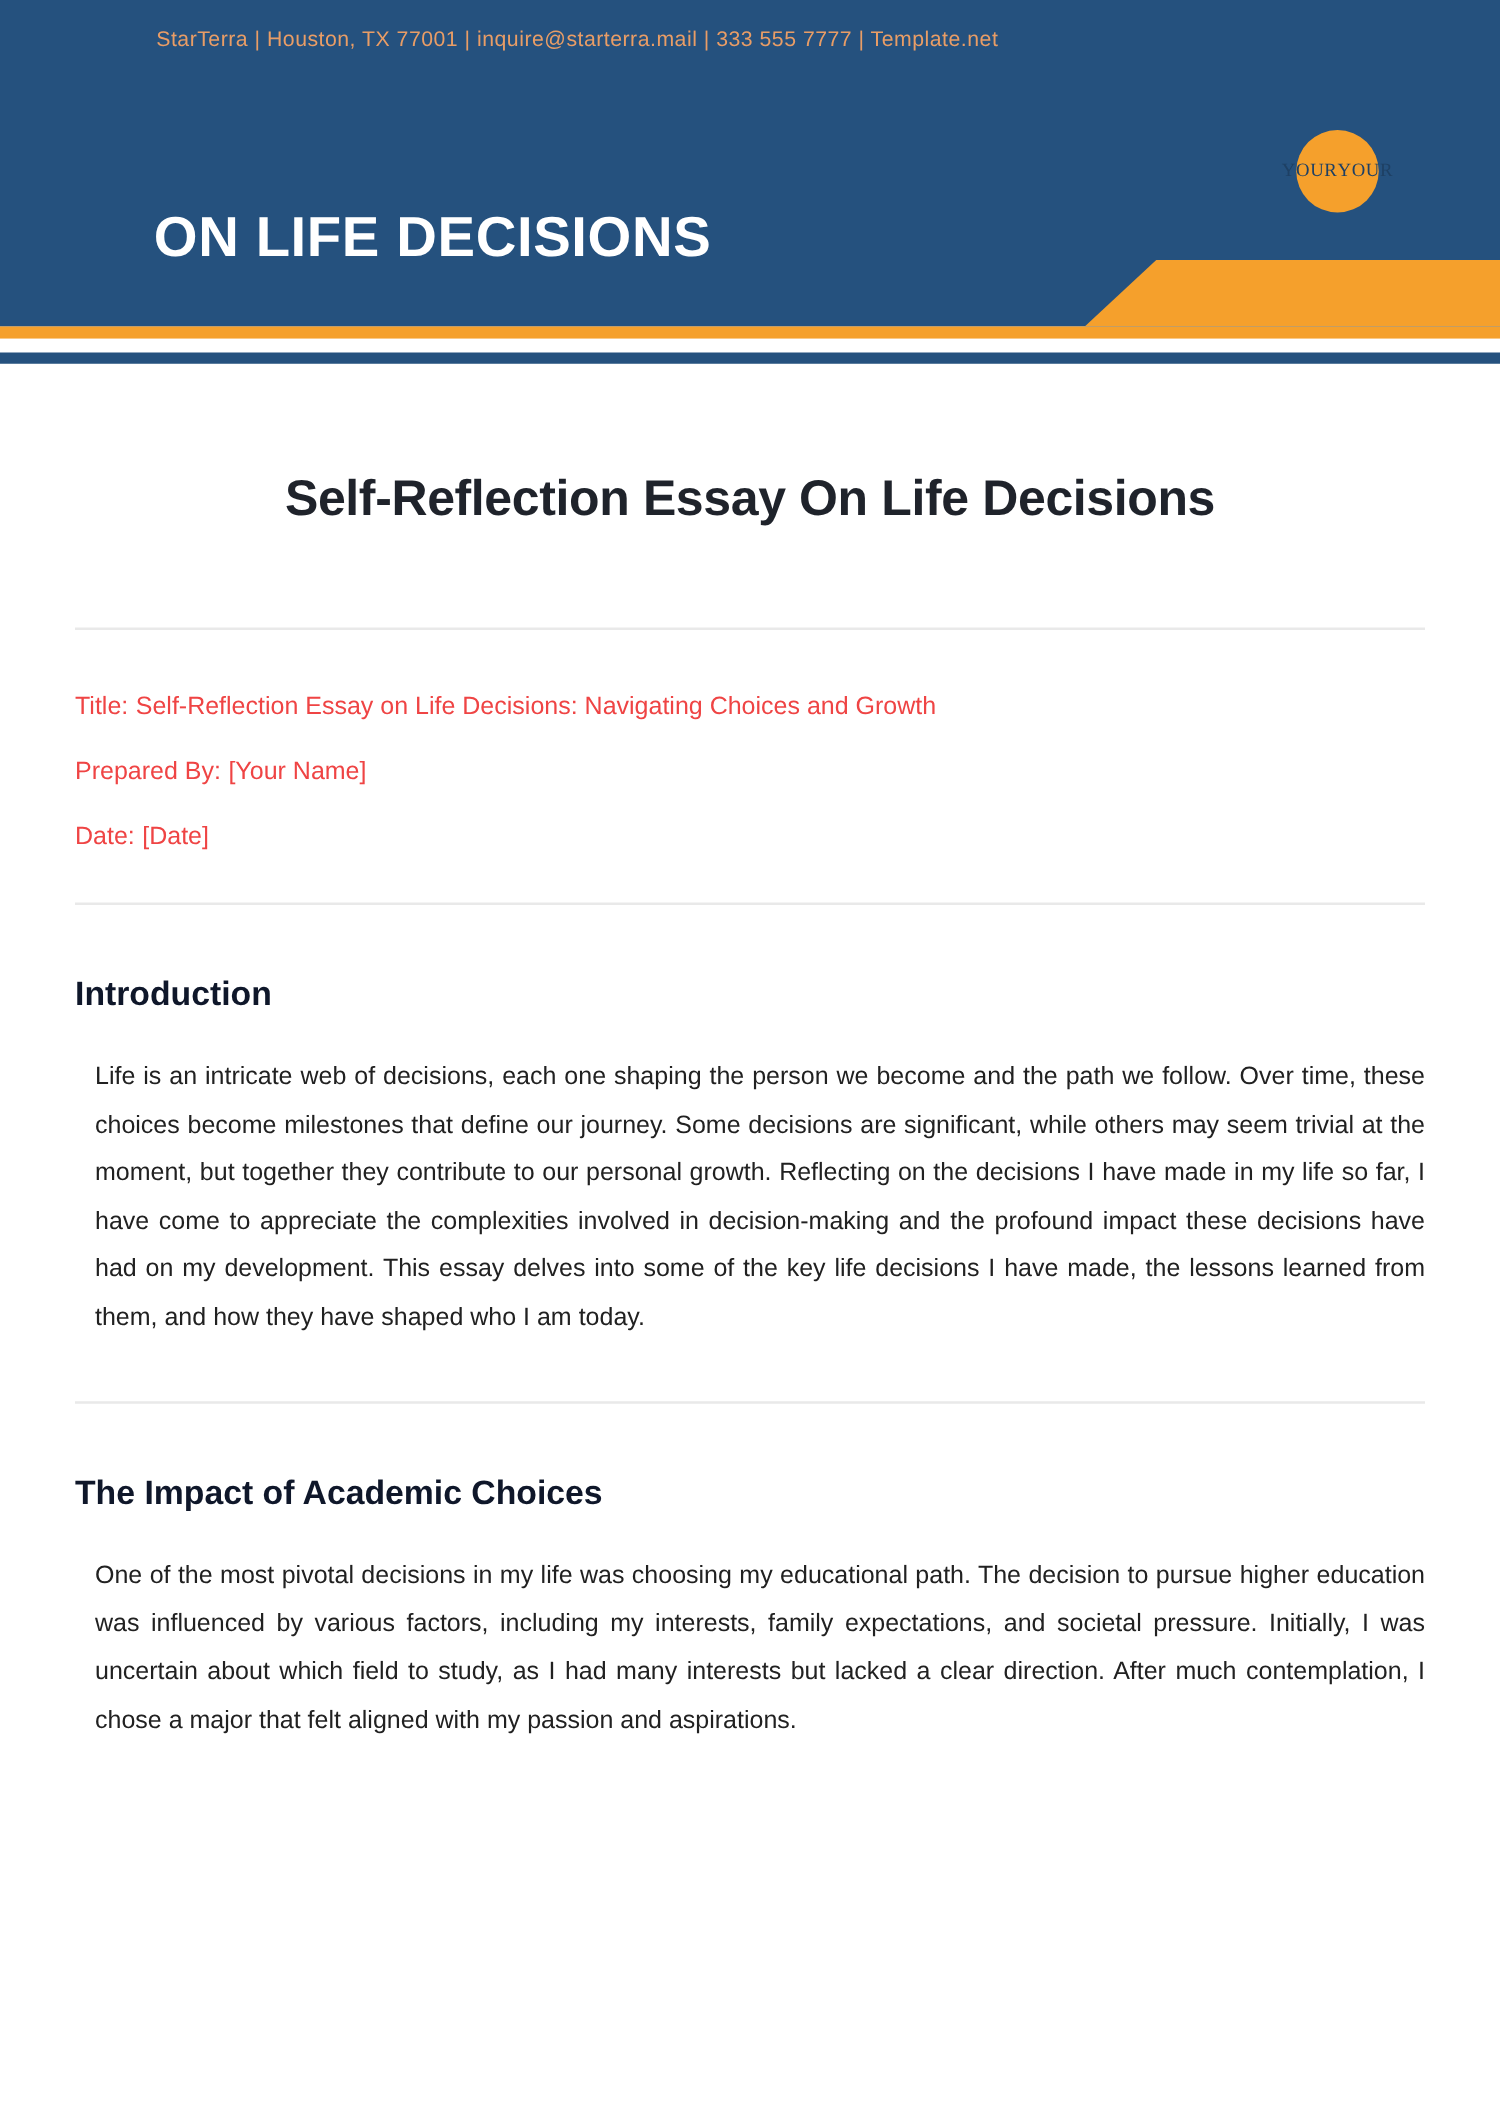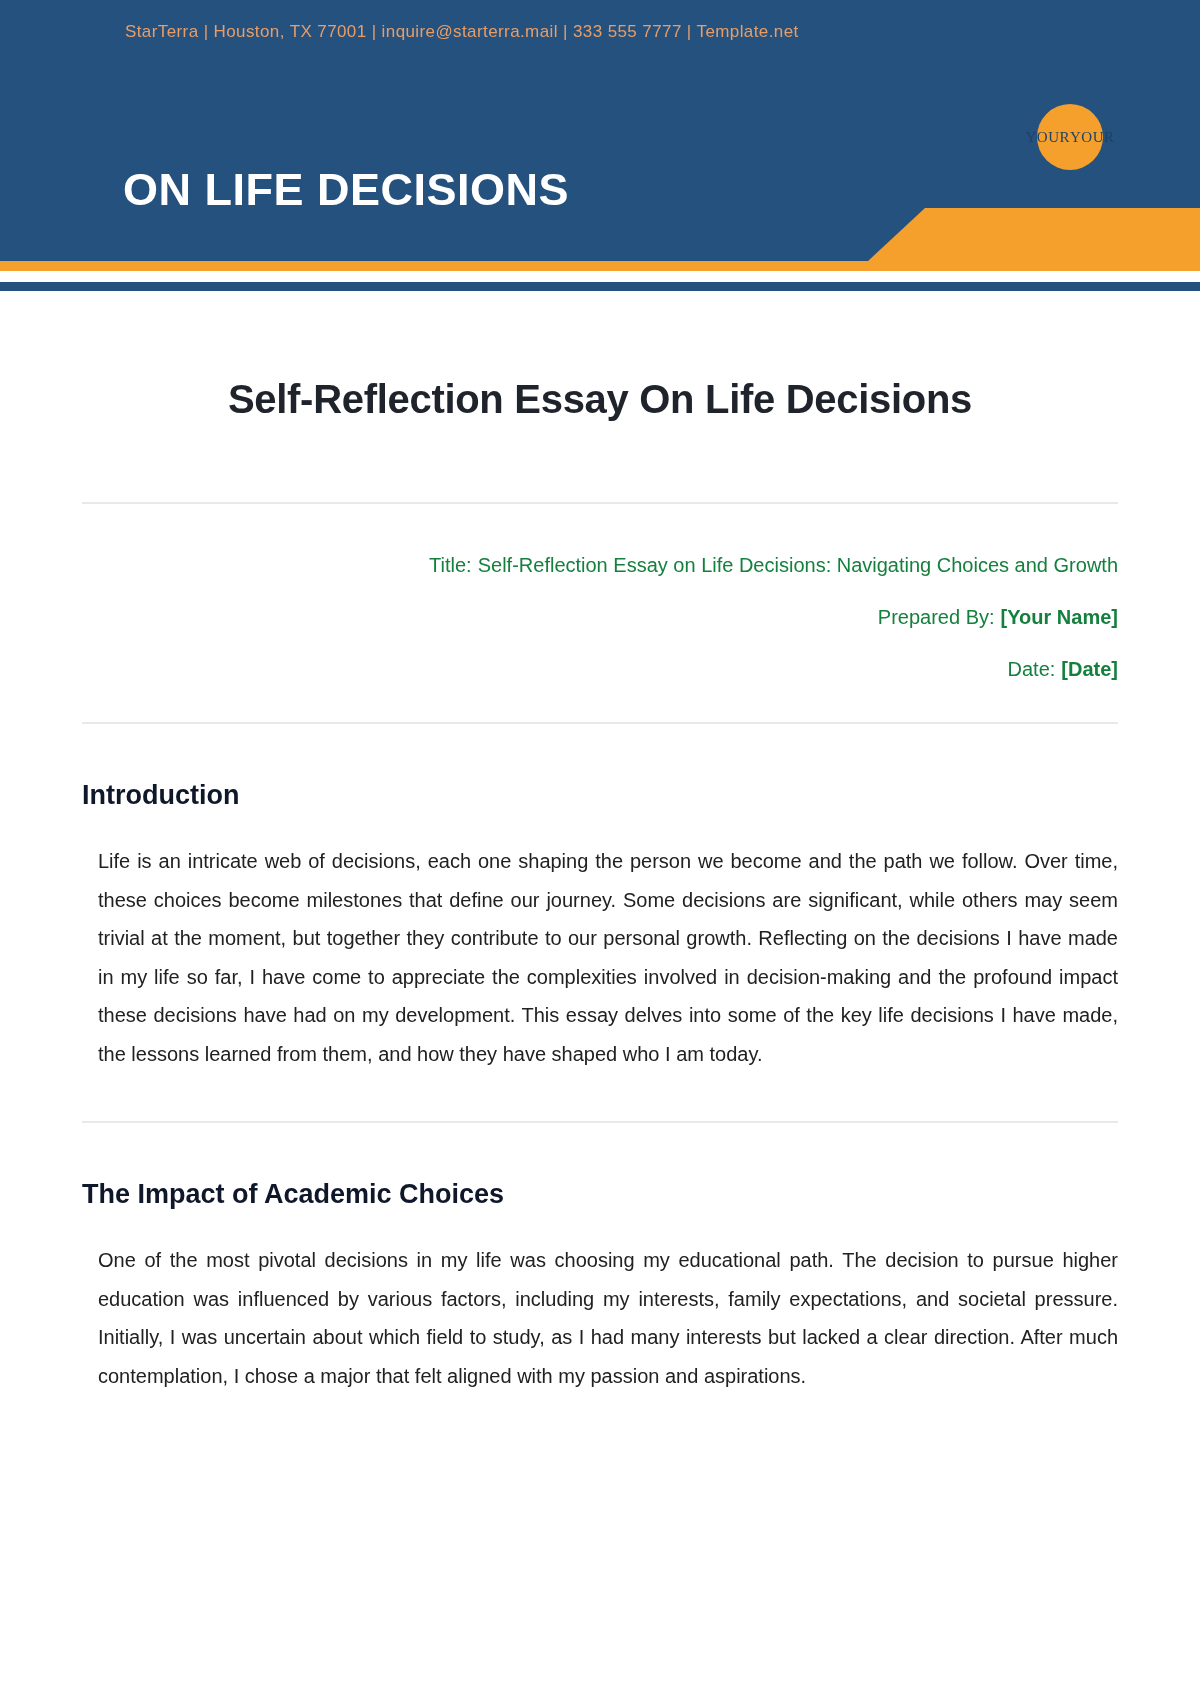--- a/index.html
+++ b/index.html
@@ -65,21 +65,21 @@
     height: 53px;
     background: #F5A02C;
     clip-path: polygon(57px 0, 100% 0, 100% 100%, 0 100%);
   }
   .strip-orange { height: 10px; background: #F5A02C; }
   .strip-white  { height: 11px; background: #ffffff; }
   .strip-blue   { height: 9px;  background: #25517E; }
 
   
   .content {
-    padding: 0 82px;
+    padding: 0 60px;
     color: #212121;
   }
   .doc-title {
     margin: 84px 0 0 0;
     text-align: center;
     font-size: 40px;
     line-height: 48px;
     font-weight: bold;
     color: #1F232B;
     letter-spacing: -0.3px;
@@ -92,25 +92,24 @@
   }
   .divider-1 { margin-top: 79px; }
   .divider-2 { margin-top: 38px; }
   .divider-3 { margin-top: 48px; }
 
   .meta-block { margin-top: 46px; }
   .meta-row {
     margin: 0 0 22px 0;
     font-size: 20px;
     line-height: 30px;
-    color: #15803d;
-    text-align: right;
+    color: #ef4444;
   }
   .meta-row .meta-label { margin-right: 6px; }
-  .meta-row .bold { font-weight: bold; }
+  .meta-row .bold { font-weight: normal; }
 
   .section-heading {
     margin: 54px 0 0 0;
     font-size: 27px;
     line-height: 34px;
     font-weight: bold;
     color: #0f172a;
   }
   .body-paragraph {
     margin: 30px 0 0 16px;

